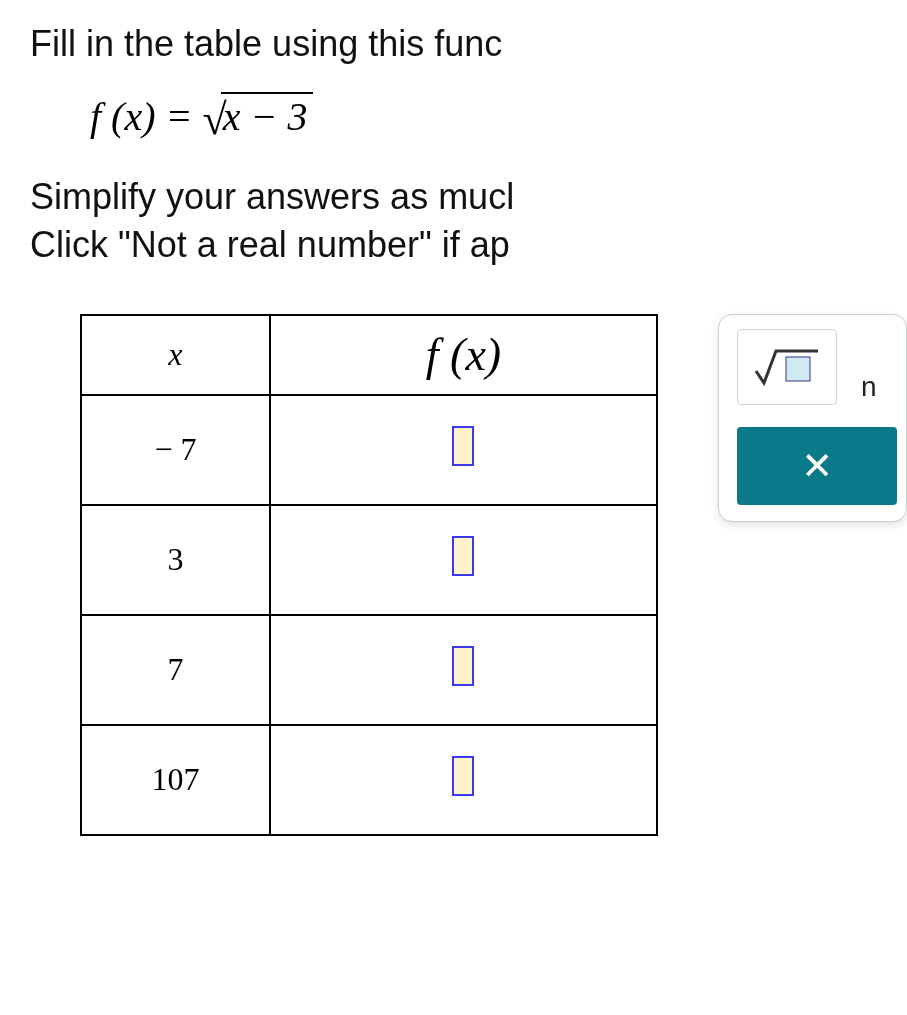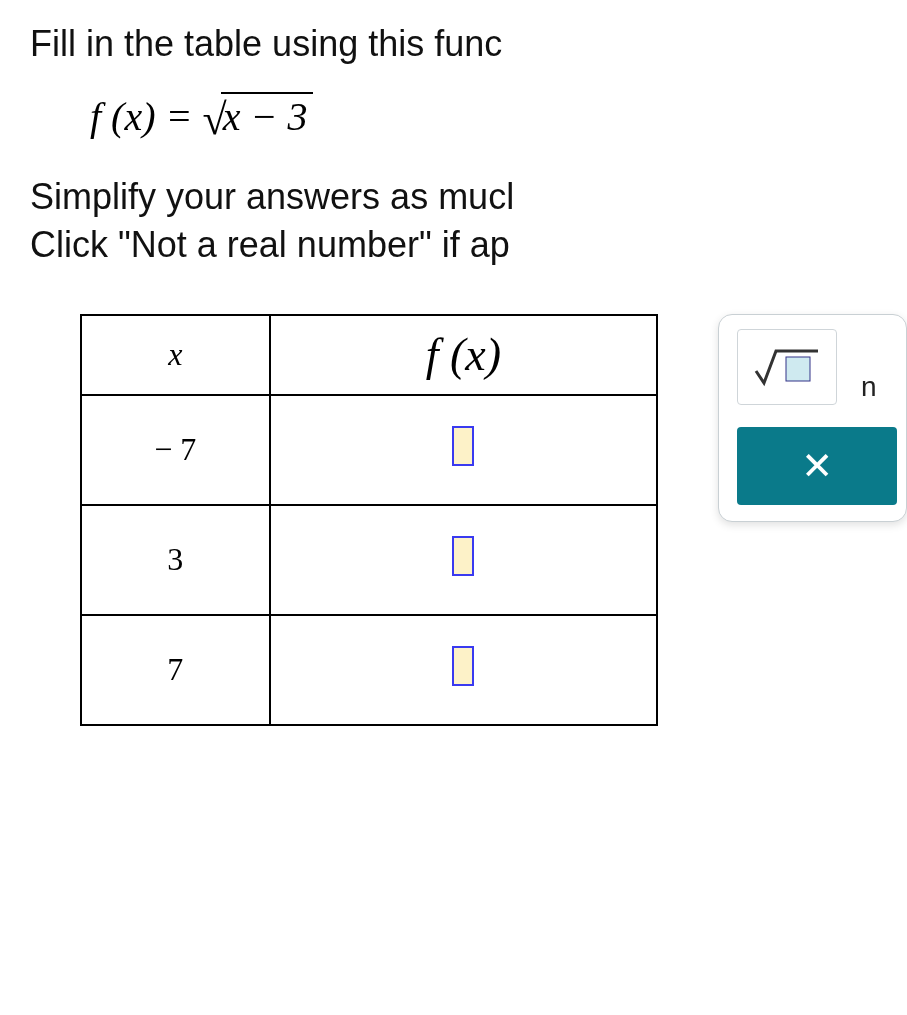--- a/index.html
+++ b/index.html
@@ -164,20 +164,24 @@
         <tr>
           <td>− 7</td>
           <td><span class="input-box"></span></td>
         </tr>
         <tr>
           <td>3</td>
           <td><span class="input-box"></span></td>
         </tr>
         <tr>
           <td>7</td>
+          <td><span class="input-box"></span></td>
+        </tr>
+        <tr>
+          <td>107</td>
           <td><span class="input-box"></span></td>
         </tr>
       </tbody>
     </table>
 
     <div class="palette">
       <div class="palette-row1">
         <div class="sqrt-btn">
           <svg width="70" height="48" viewBox="0 0 70 48">
             <path d="M4 28 L12 40 L24 8 L66 8" fill="none" stroke="#333" stroke-width="3"></path>

